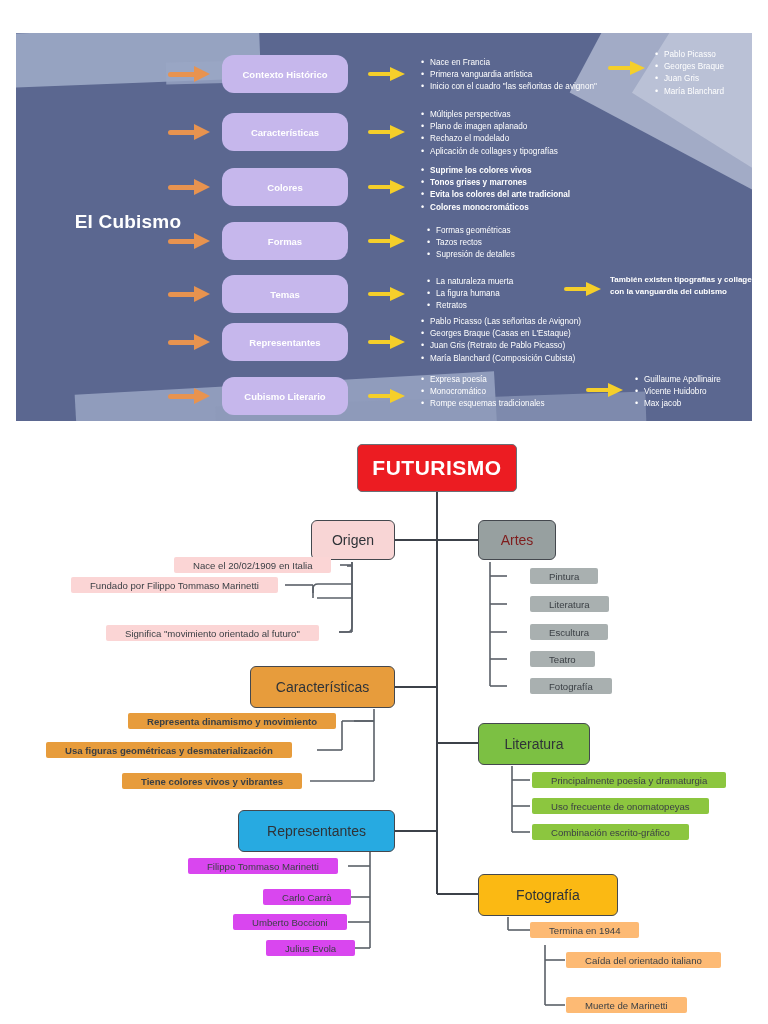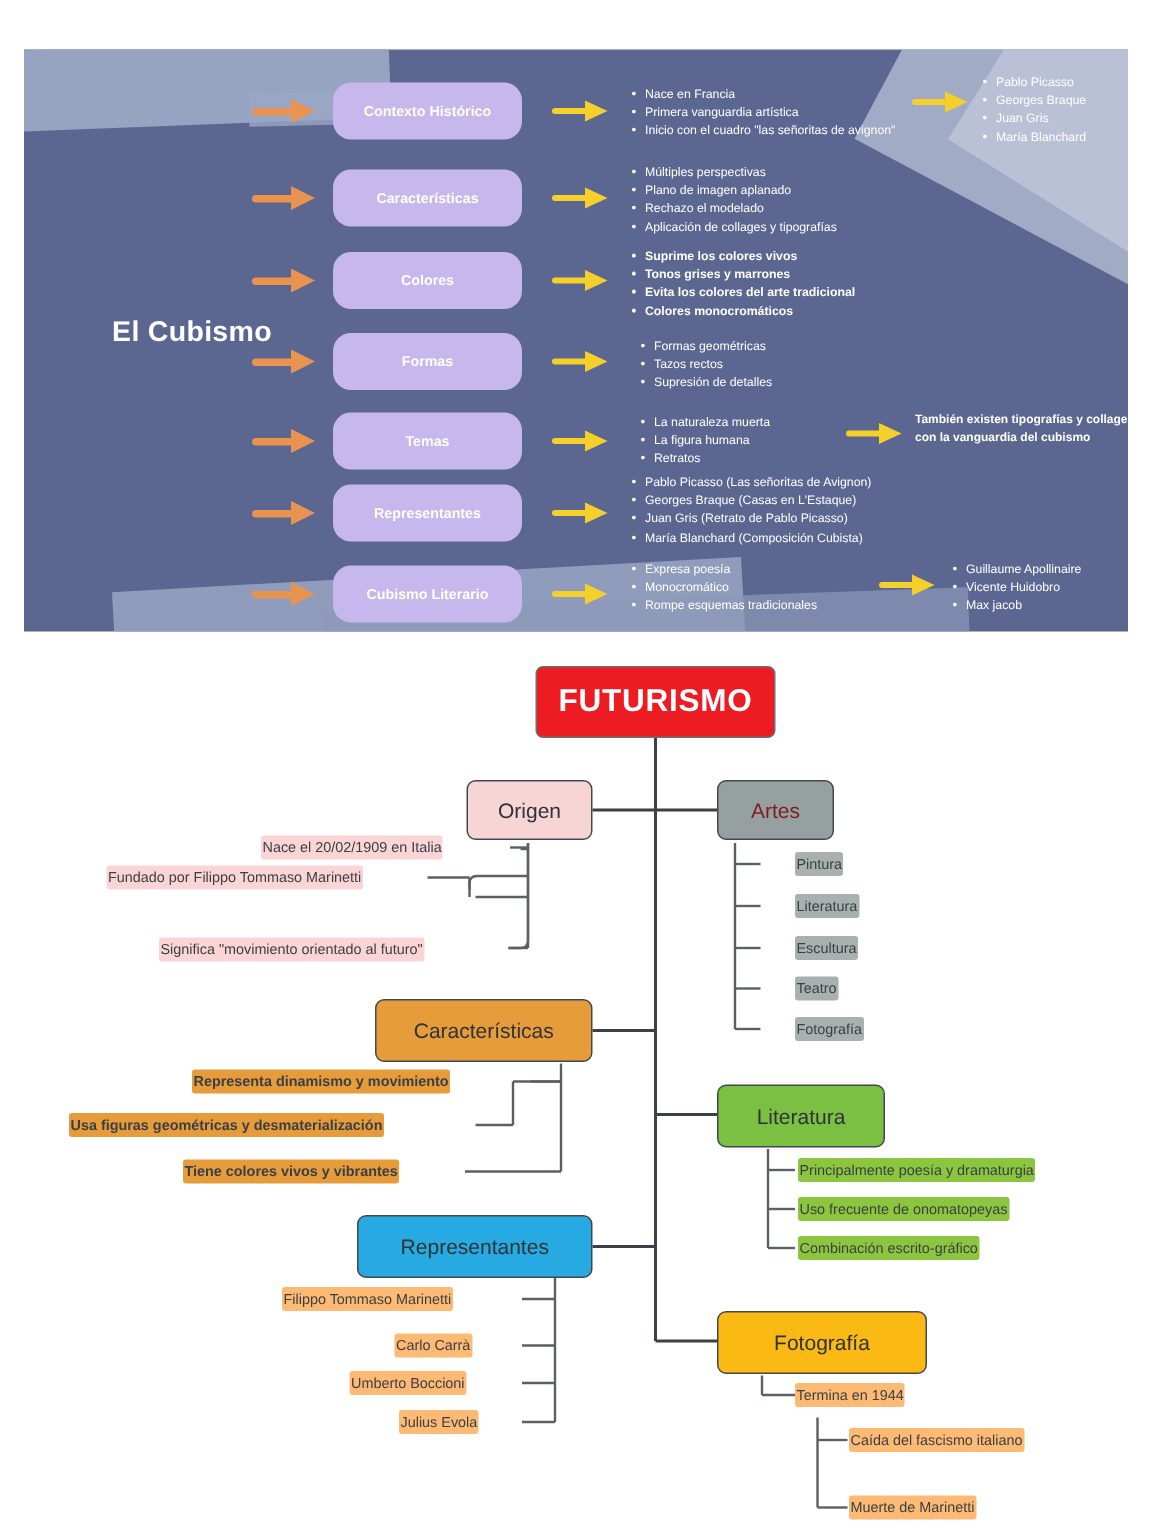--- a/index.html
+++ b/index.html
@@ -57,26 +57,26 @@
   .node.main{border:1.6px solid #44484e;border-radius:6px;font-size:14px;color:#2f3338;}
   .node.main.origen{background:#f8d5d5;}
   .node.main.artes{background:#97a0a0;color:#7f1d1d;}
   .node.main.carac{background:#e79c3c;}
   .node.main.literatura{background:#7cc043;}
   .node.main.representantes{background:#27aae1;}
   .node.main.culminacion{background:#fbb913;}
 
   .leaf{position:absolute;box-sizing:border-box;display:flex;align-items:center;
     justify-content:center;white-space:nowrap;font-size:9.6px;color:#3a3f44;
-    border-radius:2px;height:16px;padding:0 1px;}
+    border-radius:2px;height:16px;padding:0 19px;}
   .leaf.pink{background:#fbd5d5;}
   .leaf.gray{background:#a9b0b0;}
   .leaf.orange{background:#e79c3c;font-weight:bold;}
   .leaf.green{background:#8cc63f;}
-  .leaf.blue{background:#fdba74;}
+  .leaf.blue{background:#d946ef;}
   .leaf.yellow{background:#fdba74;}
 </style>
 </head>
 <body>
 
 <div id="cubismo-infographic">
   <div class="brush tl"></div>
   <div class="brush tl2"></div>
   <div class="brush tr"></div>
   <div class="brush tr2"></div>
@@ -309,15 +309,15 @@
   <div class="leaf green" style="left:532px;top:394px;">Combinación escrito-gráfico</div>
 
   <div class="node main representantes" style="left:238px;top:380px;width:157px;height:42px;">Representantes</div>
   <div class="leaf blue" style="left:188px;top:428px;">Filippo Tommaso Marinetti</div>
   <div class="leaf blue" style="left:263px;top:459px;">Carlo Carrà</div>
   <div class="leaf blue" style="left:233px;top:484px;">Umberto Boccioni</div>
   <div class="leaf blue" style="left:266px;top:510px;">Julius Evola</div>
 
   <div class="node main culminacion" style="left:478px;top:444px;width:140px;height:42px;">Fotografía</div>
   <div class="leaf yellow" style="left:530px;top:492px;">Termina en 1944</div>
-  <div class="leaf yellow" style="left:566px;top:522px;">Caída del fascismo italiano</div>
+  <div class="leaf yellow" style="left:566px;top:522px;">Caída del orientado italiano</div>
   <div class="leaf yellow" style="left:566px;top:567px;">Muerte de Marinetti</div>
 </div>
 
 </body></html>

